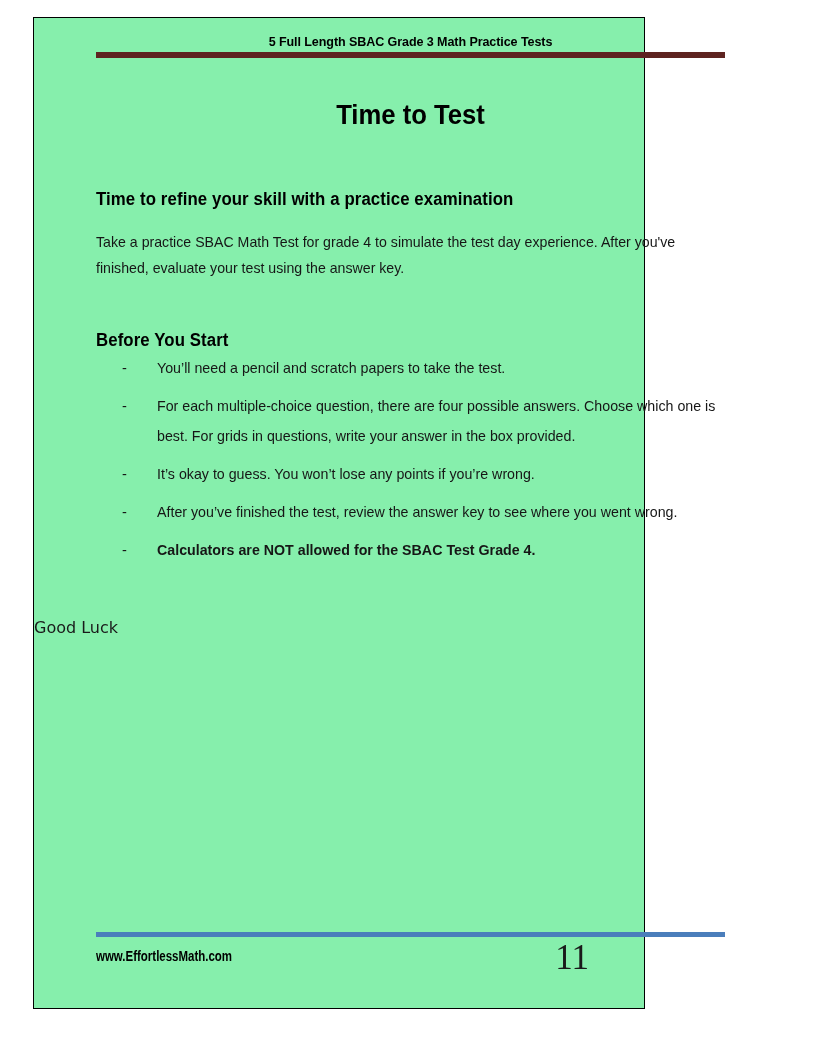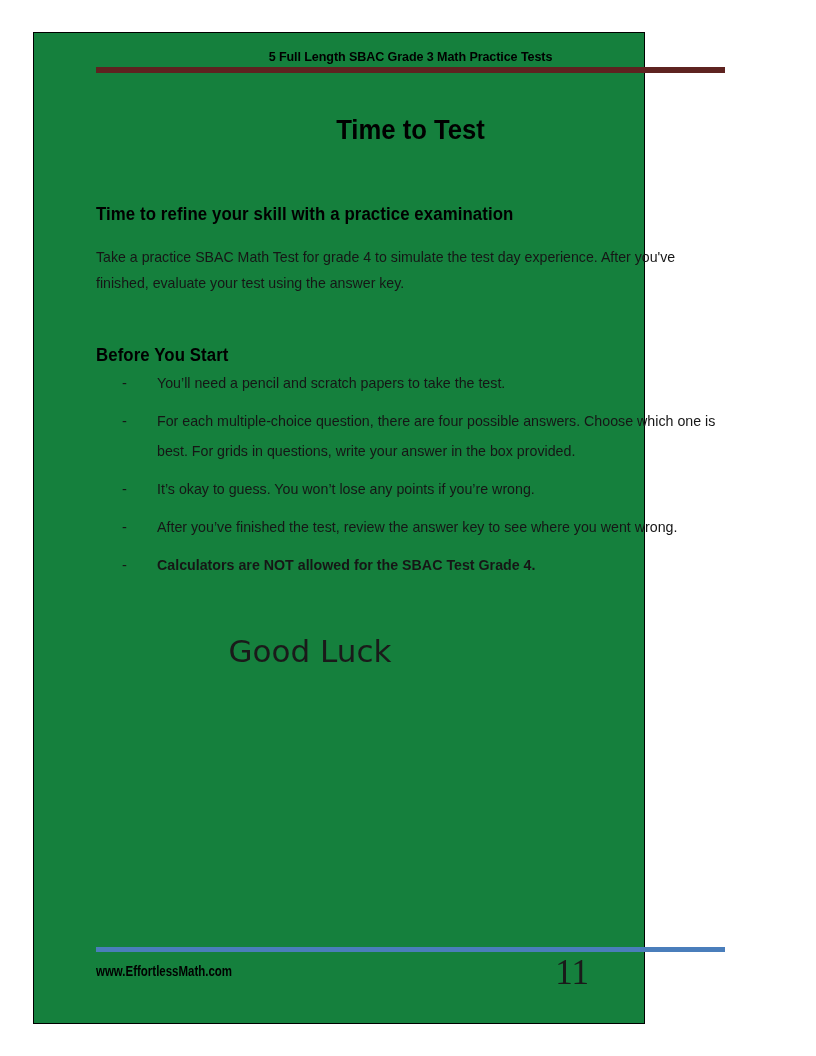--- a/index.html
+++ b/index.html
@@ -12,26 +12,26 @@
     height: 1056px;
     position: relative;
     font-family: "Liberation Sans", sans-serif;
     -webkit-font-smoothing: antialiased;
   }
 
   
   .page-frame {
     position: absolute;
     left: 33px;
-    top: 32px;
+    top: 17px;
     width: 612px;
     height: 992px;
     border: 1.6px solid #000000;
     box-sizing: border-box;
-    background: #15803d;
+    background: #86efac;
   }
 
   
   .content {
     position: absolute;
     left: 0;
     top: 0;
     right: 0;
     bottom: 0;
   }
@@ -137,25 +137,25 @@
   .bullet-item.bold .bullet-text {
     font-weight: bold;
   }
 
   
   .good-luck {
     position: absolute;
     left: 0;
     top: 600px;
     width: 100%;
-    text-align: center;
+    text-align: left;
     padding-right: 58px;
     box-sizing: border-box;
     font-family: "DejaVu Sans", sans-serif;
-    font-size: 31px;
+    font-size: 16px;
     font-weight: 400;
     color: #1a1a1a;
   }
 
   
   .rule-bottom {
     position: absolute;
     left: 62px;
     top: 914px;
     width: 629px;

